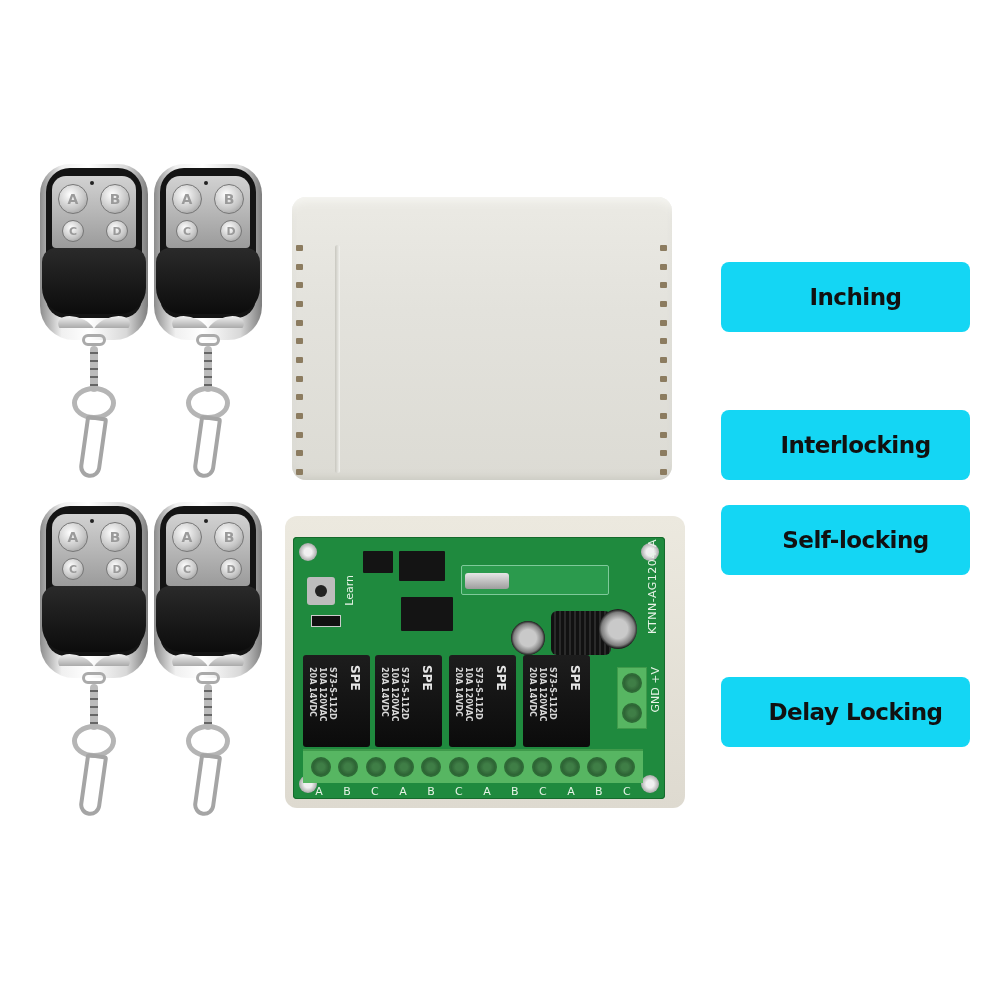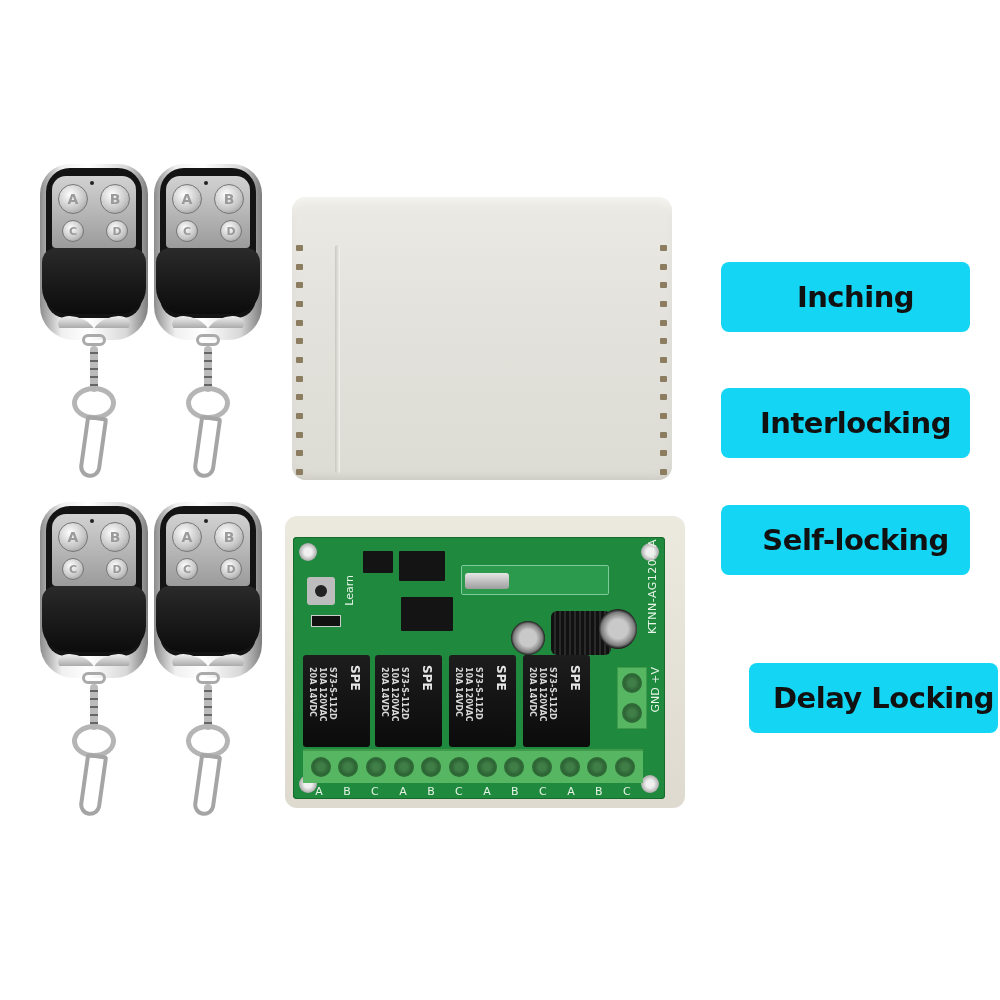--- a/index.html
+++ b/index.html
@@ -4,21 +4,21 @@
 <style>
   * { box-sizing: border-box; margin: 0; padding: 0; }
   html, body { width: 1000px; height: 1000px; background: #ffffff; overflow: hidden; }
   body { position: relative; font-family: "DejaVu Sans", "Liberation Sans", sans-serif; }
 
   
   .feature {
     position: absolute; left: 721px; width: 249px; height: 70px;
     background: #14d6f4; border-radius: 8px;
     display: flex; align-items: center; justify-content: center;
-    font-weight: bold; color: #111; font-size: 29px; letter-spacing: -0.5px;
+    font-weight: bold; color: #111; font-size: 23px; letter-spacing: -0.5px;
     white-space: nowrap;
     padding-left: 20px;
   }
 
   
   .remote { position: absolute; width: 112px; height: 320px; }
   .remote .shell {
     position: absolute; left: 2px; top: 0; width: 108px; height: 176px;
     border-radius: 30px 30px 34px 34px;
     background: linear-gradient(90deg,#8c8c8c 0%,#f0f0f0 20%,#ffffff 45%,#d8d8d8 80%,#7d7d7d 100%);
@@ -336,15 +336,15 @@
     <span>A</span>
     <span>B</span>
     <span>C</span>
     <span>A</span>
     <span>B</span>
     <span>C</span>
   </div>
 </div>
 
 <div class="feature" style="top:262px;">Inching</div>
-<div class="feature" style="top:388px;">Interlocking</div>
+<div class="feature" style="top:410px;">Interlocking</div>
 <div class="feature" style="top:505px;">Self-locking</div>
-<div class="feature" style="top:663px;margin-left:28px;">Delay Locking</div>
+<div class="feature" style="top:677px;">Delay Locking</div>
 
 </body></html>

